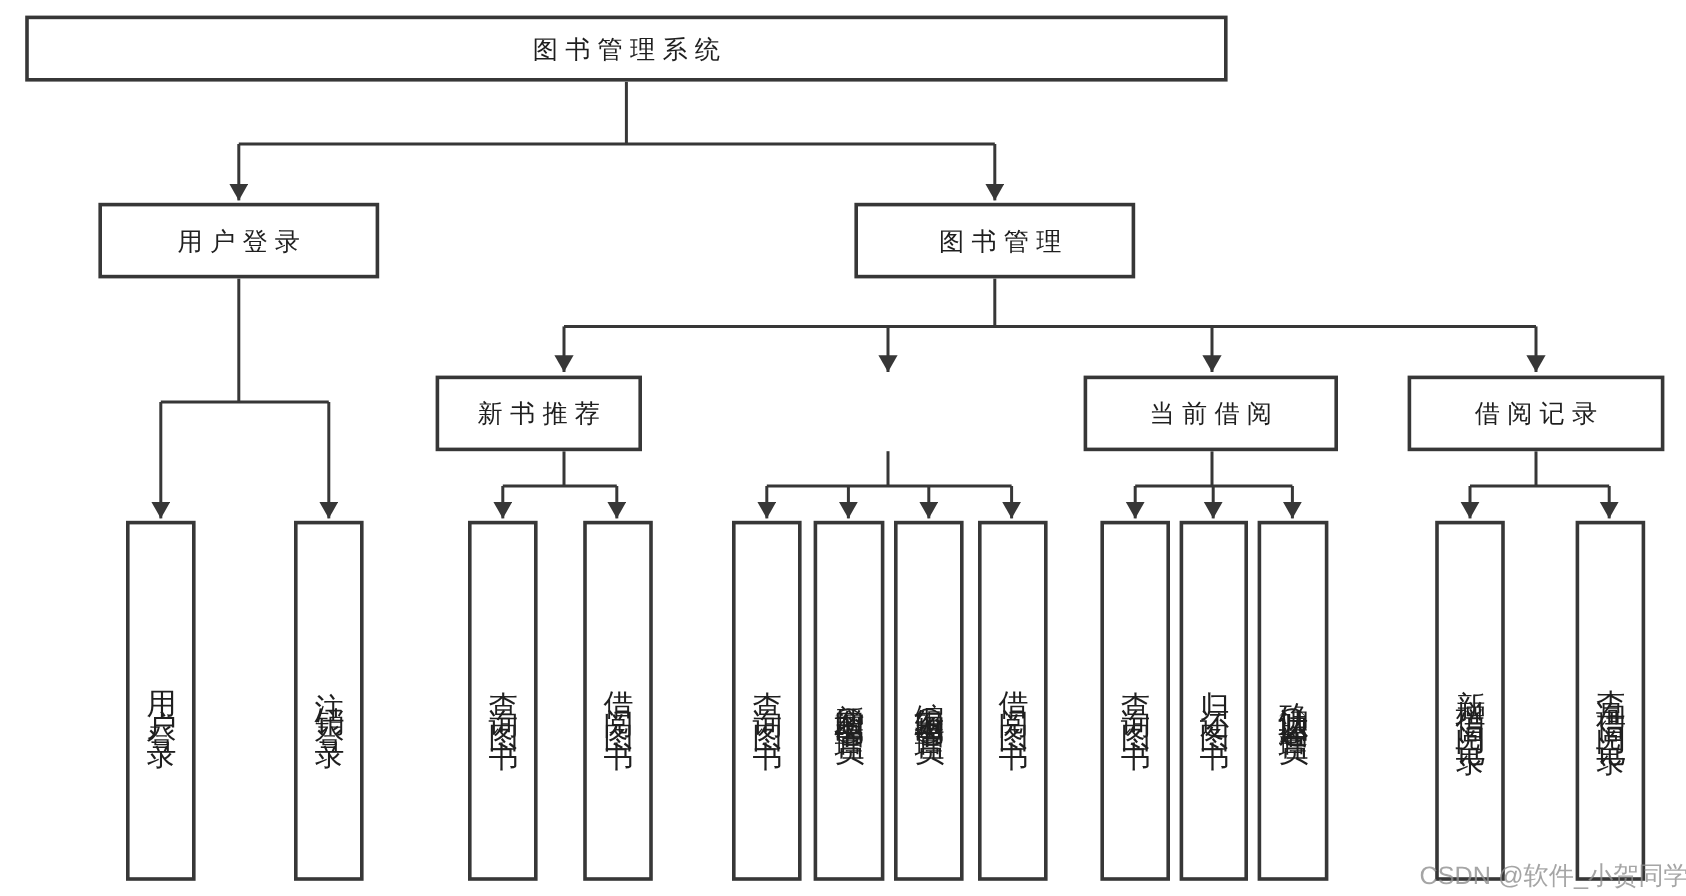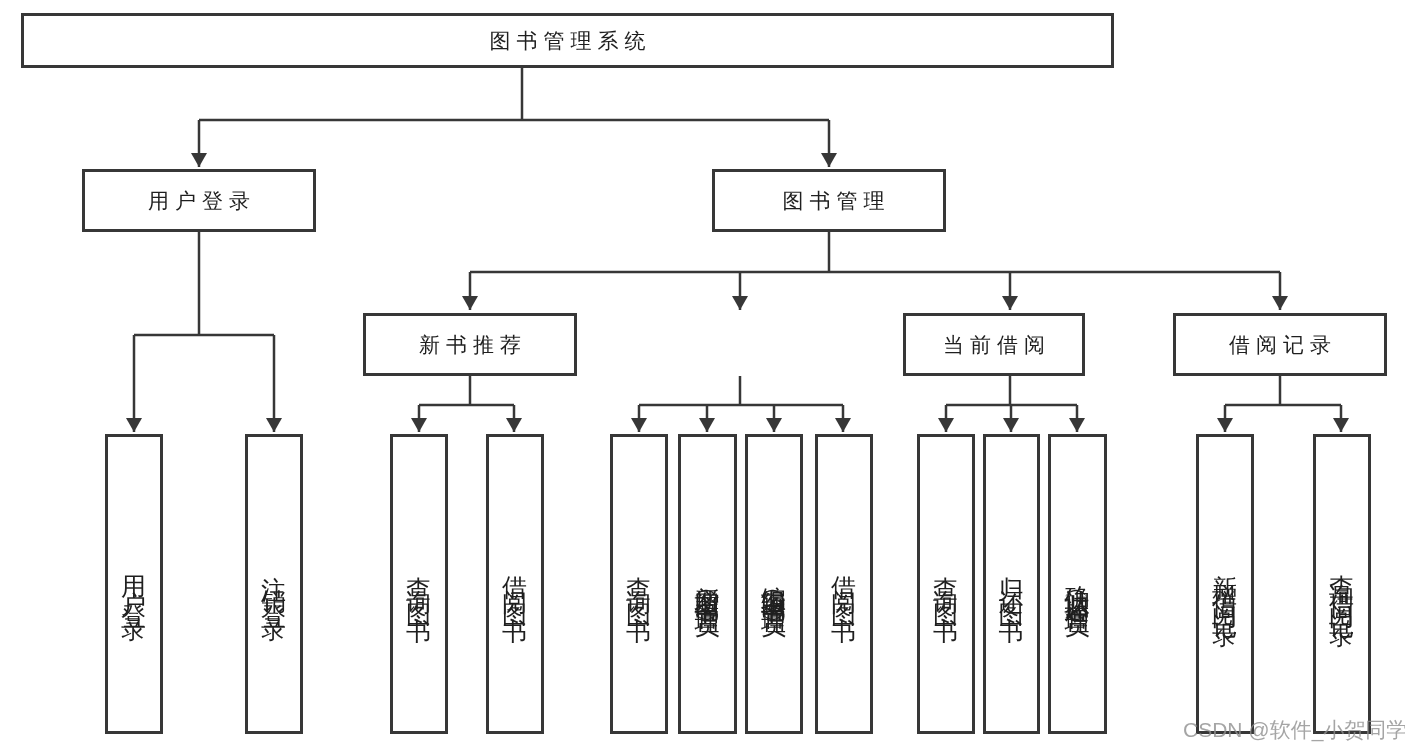--- a/index.html
+++ b/index.html
@@ -107,27 +107,27 @@
       <path d="M1011 405 V432" marker-end="url(#arw)"></path>
       <path d="M1077 405 V432" marker-end="url(#arw)"></path>
 
       <path d="M1280 376 V405"></path>
       <path d="M1225 405 H1341"></path>
       <path d="M1225 405 V432" marker-end="url(#arw)"></path>
       <path d="M1341 405 V432" marker-end="url(#arw)"></path>
     </g>
   </svg>
 
-  <div class="box h" style="left:21px; top:13px; width:1093px; height:55px;">图书管理系统</div>
+  <div class="box h" style="left:21px; top:13px; width:1002px; height:55px;">图书管理系统</div>
 
   <div class="box h" style="left:82px; top:169px; width:234px; height:63px;">用户登录</div>
   <div class="box h" style="left:712px; top:169px; width:234px; height:63px;padding-left:15px;">图书管理</div>
 
-  <div class="box h" style="left:363px; top:313px; width:214px; height:63px;">新书推荐</div>
-  <div class="box h" style="left:903px; top:313px; width:182px; height:63px;">当前借阅</div>
+  <div class="box h" style="left:363px; top:313px; width:172px; height:63px;">新书推荐</div>
+  <div class="box h" style="left:903px; top:313px; width:212px; height:63px;">当前借阅</div>
   <div class="box h" style="left:1173px; top:313px; width:214px; height:63px;">借阅记录</div>
 
   <div class="box v sp4" style="left:105px; top:434px; width:58px; height:300px;">用户登录</div>
   <div class="box v sp4" style="left:245px; top:434px; width:58px; height:300px;">注销登录</div>
 
   <div class="box v sp4" style="left:390px; top:434px; width:58px; height:300px;">查询图书</div>
   <div class="box v sp4" style="left:486px; top:434px; width:58px; height:300px;">借阅图书</div>
 
   <div class="box v sp4" style="left:610px; top:434px; width:58px; height:300px;">查询图书</div>
   <div class="box v sp8" style="left:678px; top:434px; width:59px; height:300px;">新增图书（管理员）</div>

